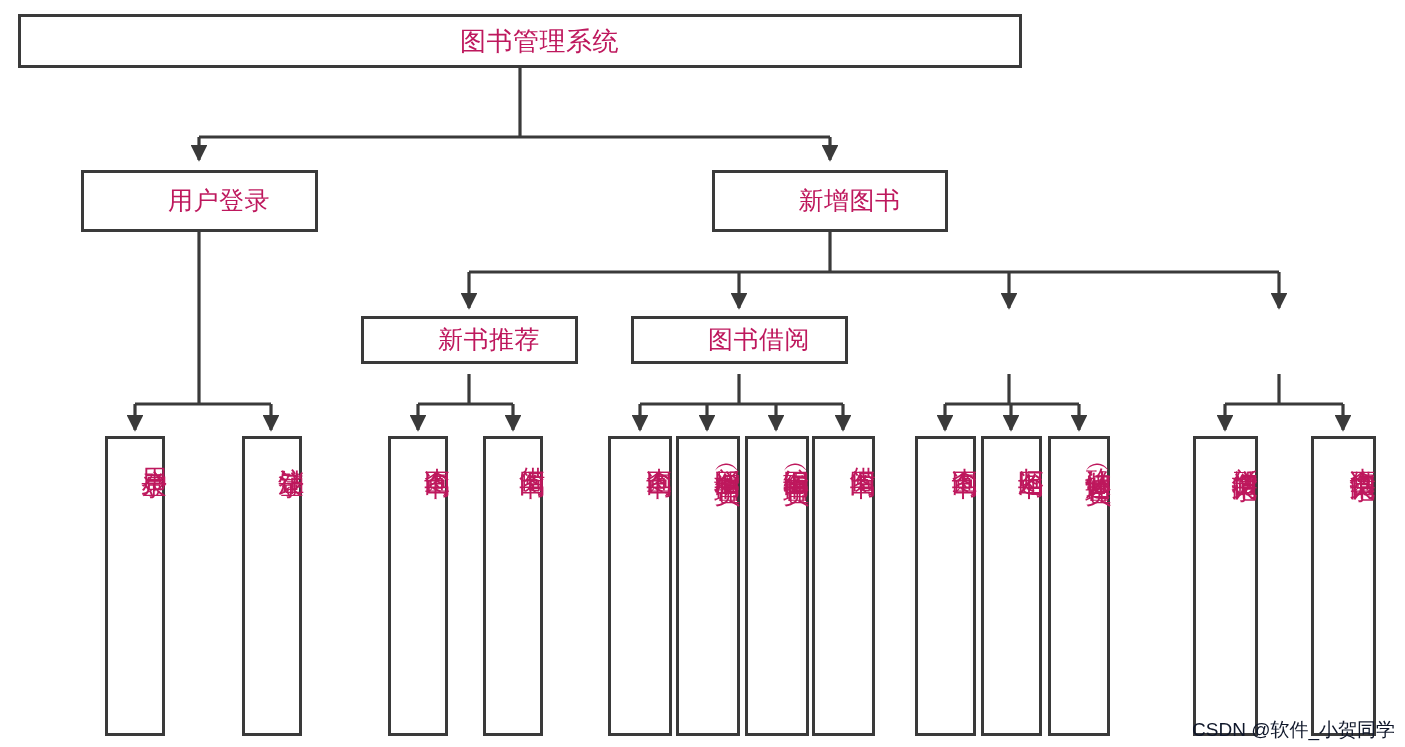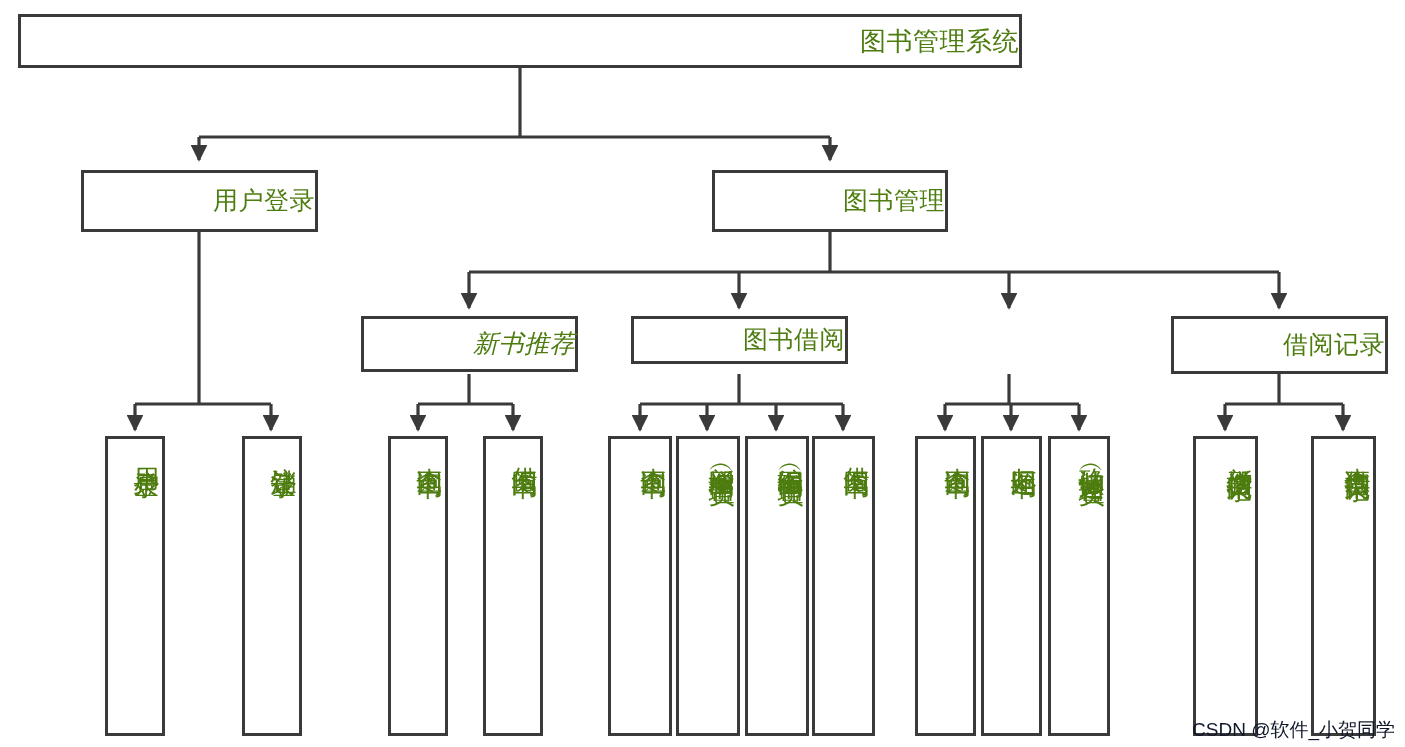--- a/index.html
+++ b/index.html
@@ -26,22 +26,22 @@
     height: 747px;
     pointer-events: none;
   }
   .node {
     position: absolute;
     box-sizing: border-box;
     border: 3px solid #3a3a3a;
     background: #ffffff;
     display: flex;
     align-items: center;
-    justify-content: flex-end;
-    color: #4d7c0f;
+    justify-content: center;
+    color: #be185d;
     padding-left: 39px;
   }
   .node .lbl {
     display: block;
     text-align: center;
     line-height: 1.0;
     letter-spacing: 0.5px;
   }
   
   .h-node .lbl {
@@ -131,35 +131,32 @@
 
   <div class="node h-node root" style="left:18px; top:14px; width:1004px; height:54px;">
     <span class="lbl">图书管理系统</span>
   </div>
 
   <div class="node h-node" style="left:81px; top:170px; width:237px; height:62px;">
     <span class="lbl">用户登录</span>
   </div>
 
   <div class="node h-node" style="left:712px; top:170px; width:236px; height:62px;">
-    <span class="lbl">图书管理</span>
-  </div>
-
-  <div class="node h-node" style="left:361px; top:316px; width:217px; height:56px;font-style:italic;">
+    <span class="lbl">新增图书</span>
+  </div>
+
+  <div class="node h-node" style="left:361px; top:316px; width:217px; height:48px;">
     <span class="lbl">新书推荐</span>
   </div>
 
   <div class="node h-node" style="left:631px; top:316px; width:217px; height:48px;">
     <span class="lbl">图书借阅</span>
   </div>
 
 
-  <div class="node h-node" style="left:1171px; top:316px; width:217px; height:58px;">
-    <span class="lbl">借阅记录</span>
-  </div>
 
   <div class="node v-node" style="left:105px; top:436px; width:60px; height:300px;">
     <span class="lbl">用户登录</span>
   </div>
 
   <div class="node v-node" style="left:242px; top:436px; width:60px; height:300px;">
     <span class="lbl">注销登录</span>
   </div>
 
   <div class="node v-node" style="left:388px; top:436px; width:60px; height:300px;">

